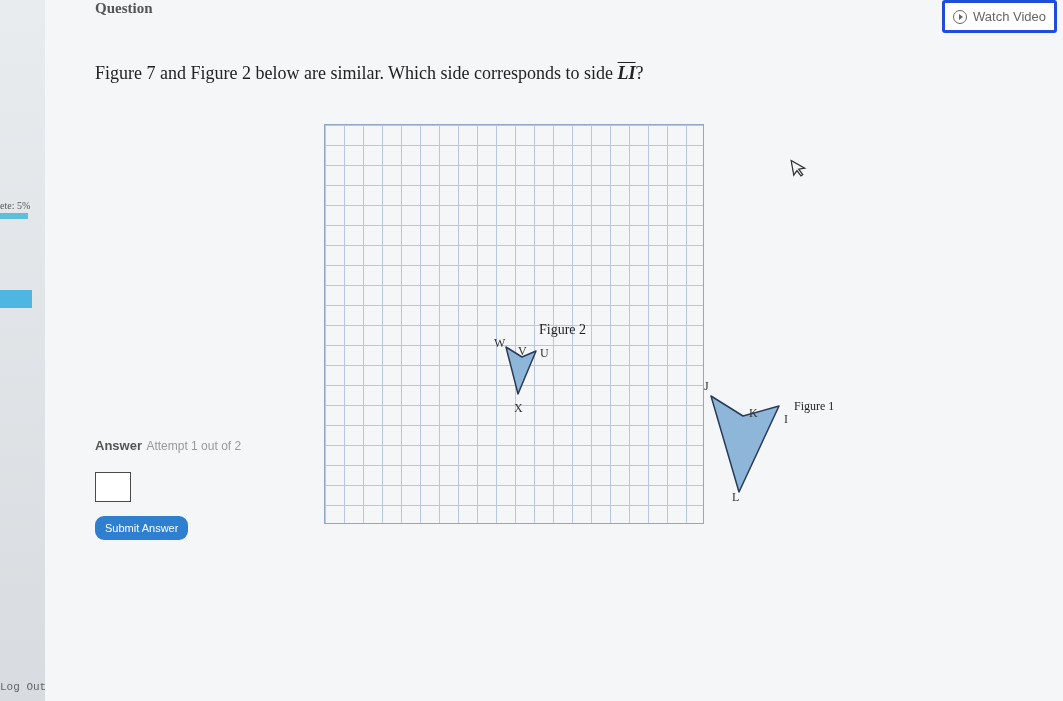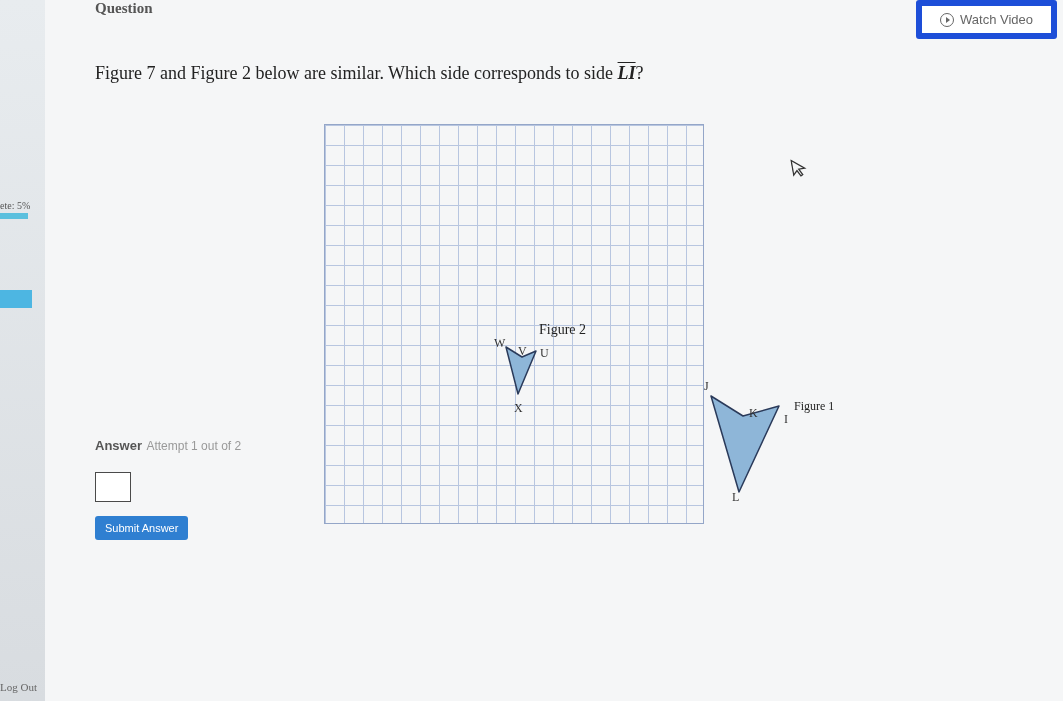--- a/index.html
+++ b/index.html
@@ -47,23 +47,23 @@
     font-weight: bold;
     color: #555;
     font-size: 15px;
     padding-top: 0;
     margin-bottom: 46px;
   }
   .watch-video {
     position: absolute;
     right: 6px;
     top: 0;
-    border: 6px solid #1d4ed8;
+    border: 3px solid #1d4ed8;
     border-radius: 3px;
-    padding: 6px 18px;
+    padding: 6px 8px;
     font-family: Arial, sans-serif;
     font-size: 13px;
     color: #666;
     background: #fff;
     display: flex;
     align-items: center;
     gap: 6px;
     cursor: pointer;
   }
   .play-icon {
@@ -142,28 +142,28 @@
     padding-top: 4px;
   }
   .submit {
     margin-top: 14px;
     background: #2f7fd1;
     color: #fff;
     border: none;
     padding: 6px 10px;
     font-size: 11px;
     font-family: Arial, sans-serif;
-    border-radius: 3px;
+    border-radius: 9px;
     cursor: pointer;
   }
   .logout {
     position: absolute;
     left: 0;
     bottom: 8px;
-    font-family: Liberation Serif, serif;
+    font-family: Liberation Mono, monospace;
     font-size: 11px;
     color: #666;
     cursor: pointer;
     margin-top: 24px;
   }
   .cursor-arrow {
     position: absolute;
     left: 792px;
     top: 158px;
     font-size: 18px;

